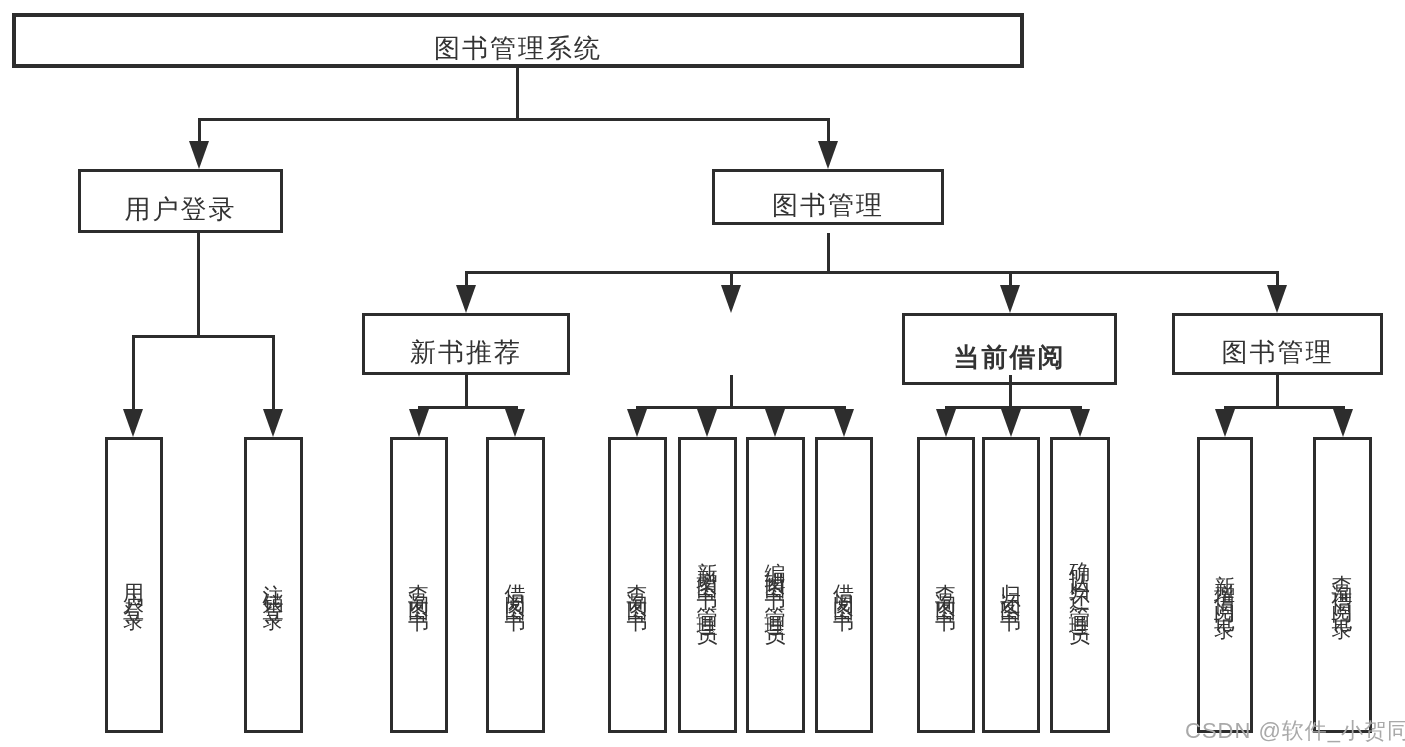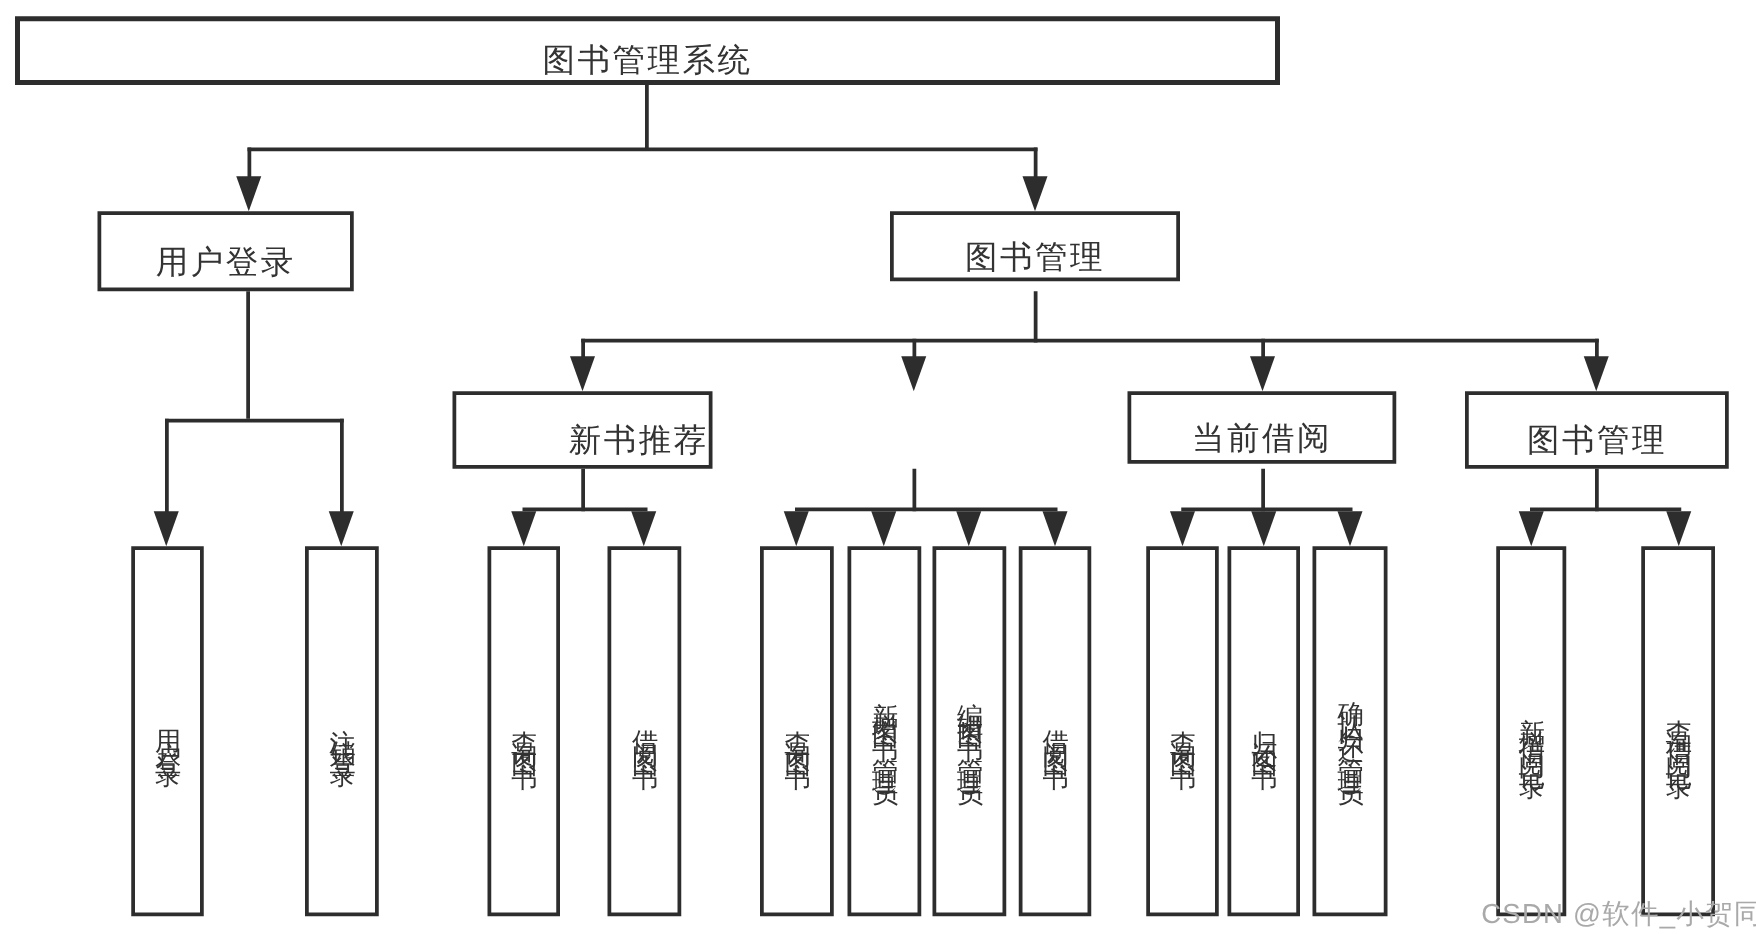--- a/index.html
+++ b/index.html
@@ -71,24 +71,24 @@
   <div class="hline" style="left:465px;top:271px;width:814px;"></div>
   <div class="vline" style="left:465px;top:271px;height:16px;"></div>
   <div class="ahead" style="left:456px;top:285px;"></div>
   <div class="vline" style="left:730px;top:271px;height:16px;"></div>
   <div class="ahead" style="left:721px;top:285px;"></div>
   <div class="vline" style="left:1009px;top:271px;height:16px;"></div>
   <div class="ahead" style="left:1000px;top:285px;"></div>
   <div class="vline" style="left:1276px;top:271px;height:16px;"></div>
   <div class="ahead" style="left:1267px;top:285px;"></div>
 
-  <div class="box" style="left:362px;top:313px;width:208px;height:62px;justify-content:flex-end;">
+  <div class="box" style="left:362px;top:313px;width:208px;height:62px;">
     <span class="hlabel">新书推荐</span>
   </div>
-  <div class="box" style="left:902px;top:313px;width:215px;height:58px;">
+  <div class="box" style="left:902px;top:313px;width:215px;height:72px;font-weight:bold;">
     <span class="hlabel">当前借阅</span>
   </div>
   <div class="box" style="left:1172px;top:313px;width:211px;height:62px;">
     <span class="hlabel">图书管理</span>
   </div>
 
   <div class="vline" style="left:465px;top:375px;height:34px;"></div>
   <div class="hline" style="left:418px;top:406px;width:100px;"></div>
   <div class="ahead" style="left:409px;top:409px;"></div>
   <div class="ahead" style="left:505px;top:409px;"></div>

